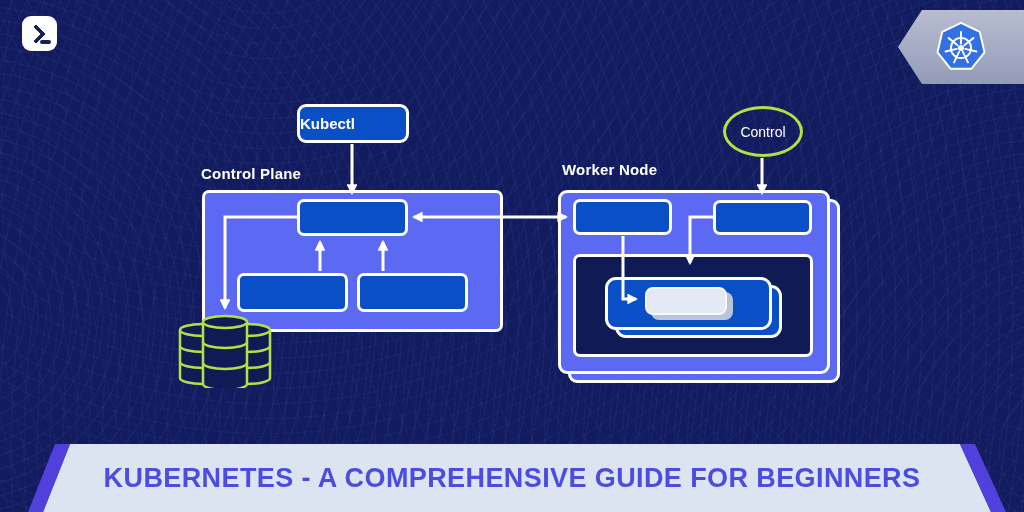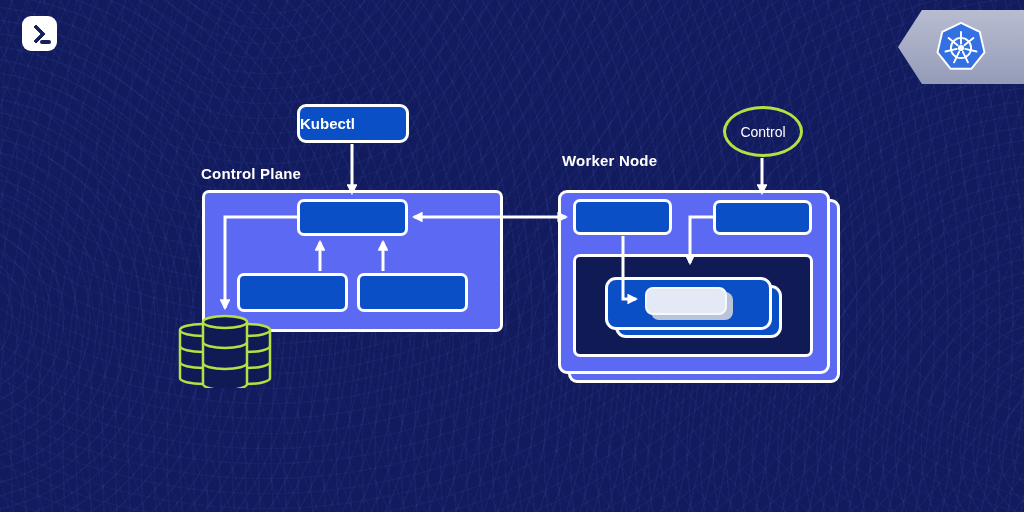--- a/index.html
+++ b/index.html
@@ -30,21 +30,21 @@
   .panel{background:#5c69f2;border:3px solid #fff;border-radius:7px;box-sizing:border-box;}
   .bluebox{background:#0b4fc6;border:3px solid #fff;border-radius:7px;box-sizing:border-box;
     display:flex;align-items:center;justify-content:flex-start;color:#fff;font-weight:700;font-size:15px;}
   .dlabel{color:#fff;font-size:15px;font-weight:700;letter-spacing:.2px;}
   .cp-panel{left:202px;top:190px;width:301px;height:142px;}
   .kubectl{left:297px;top:104px;width:112px;height:39px;border-radius:9px;}
   .apibox{left:297px;top:199px;width:111px;height:37px;}
   .schedbox{left:237px;top:273px;width:111px;height:39px;}
   .ctrlbox{left:357px;top:273px;width:111px;height:39px;}
   .cp-label{left:201px;top:165px;}
-  .wn-label{left:562px;top:152px;}
+  .wn-label{left:562px;top:161px;}
   .wn-shadow{left:568px;top:199px;width:272px;height:184px;border-radius:9px;}
   .wn-panel{left:558px;top:190px;width:272px;height:184px;border-radius:9px;}
   .kubelet{left:573px;top:199px;width:99px;height:36px;}
   .kubeproxy{left:713px;top:200px;width:99px;height:35px;}
   .pod-area{left:573px;top:254px;width:240px;height:103px;background:#101b55;border:3px solid #fff;border-radius:7px;box-sizing:border-box;}
   .pod-shadow{left:615px;top:285px;width:167px;height:53px;border-radius:11px;}
   .pod{left:605px;top:277px;width:167px;height:53px;border-radius:11px;}
   .cont-shadow{left:651px;top:292px;width:82px;height:28px;background:#b9c3da;border-radius:8px;}
   .cont{left:645px;top:287px;width:82px;height:28px;background:#e3e9f5;border:2px solid #f6f8fd;border-radius:8px;box-sizing:border-box;}
   .internet{left:723px;top:106px;width:80px;height:51px;border:3px solid #b5e043;border-radius:50%;box-sizing:border-box;
@@ -144,14 +144,20 @@
       <path d="M414 217 H566" marker-start="url(#ah)" marker-end="url(#ah)"></path>
       <path d="M320 271 V242" marker-end="url(#ah)"></path>
       <path d="M383 271 V242" marker-end="url(#ah)"></path>
       <path d="M299 217 H225 V308" marker-end="url(#ah)"></path>
       <path d="M762 158 V193" marker-end="url(#ah)"></path>
       <path d="M623 236 V299 H636" marker-end="url(#ah)"></path>
       <path d="M713 217 H690 V263" marker-end="url(#ah)"></path>
     </g>
   </svg>
 
+  <div class="abs banner">
+    <div class="light"></div>
+    <div class="stripeL"></div>
+    <div class="stripeR"></div>
+    <div class="title">KUBERNETES - A COMPREHENSIVE GUIDE FOR BEGINNERS</div>
+  </div>
 
 </div>
 
 </body></html>

